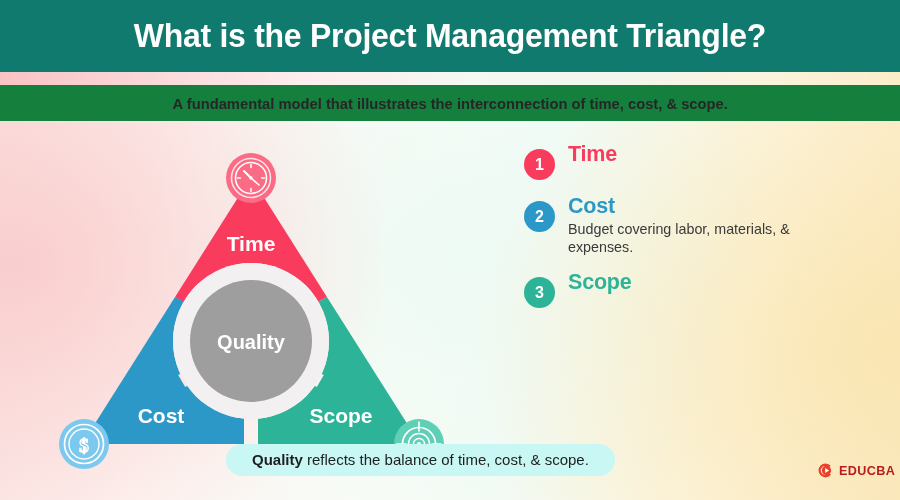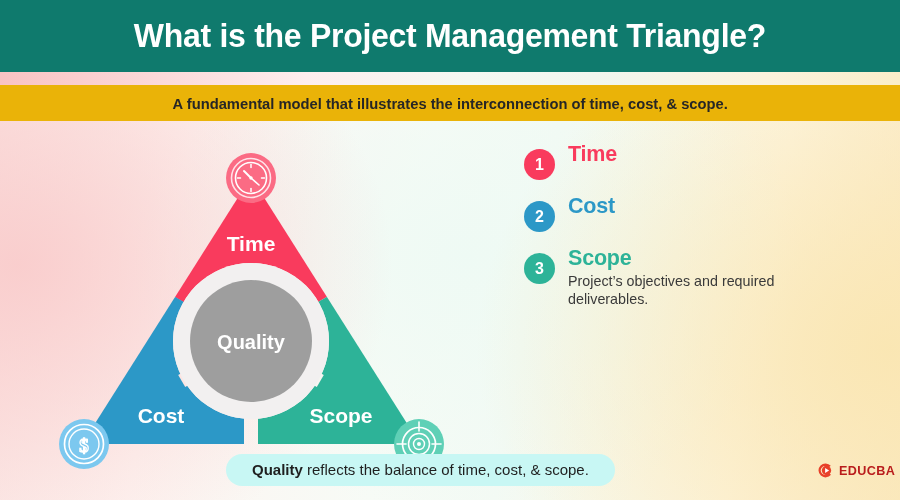--- a/index.html
+++ b/index.html
@@ -28,21 +28,21 @@
 
   
   .strip{
     position:absolute;left:0;top:72px;width:900px;height:13px;
     background:linear-gradient(to right,#f9c3c3 0%,#fbdada 18%,#fdeeee 34%,#f4f9f2 52%,#f1f7ef 66%,#fbf3dd 85%,#faeec9 100%);
   }
 
   
   .subtitle-band{
     position:absolute;left:0;top:85px;width:900px;height:36px;
-    background:#eab308;
+    background:#15803d;
     display:flex;align-items:center;justify-content:center;
   }
   .subtitle-text{
     color:#262626;font-size:15.2px;font-weight:bold;white-space:nowrap;
     transform:scaleX(0.97);
   }
 
   
   .main{
     position:absolute;left:0;top:121px;width:900px;height:379px;
@@ -87,21 +87,21 @@
     font-size:21.5px;font-weight:bold;line-height:1.07;
     margin:0 0 2px 0;letter-spacing:-0.2px;
   }
   .item-desc{
     font-size:14.3px;color:#3a3a3a;line-height:1.26;
     max-width:230px;
   }
 
   
   .pill{
-    position:absolute;left:226px;top:333px;
+    position:absolute;left:226px;top:323px;
     padding:7px 26px 8px 26px;border-radius:22px;
     background:#c8f7f4;
     display:flex;align-items:center;
   }
   .pill-text{
     font-size:15px;color:#1f1f1f;white-space:nowrap;
   }
   .pill-text b{font-weight:bold;}
 
   
@@ -216,28 +216,28 @@
         <div class="badge" style="background:#f93b5d">1</div>
         <div class="item-body">
           <div class="item-title" style="color:#f93b5d">Time</div>
         </div>
       </div>
 
       <div class="item">
         <div class="badge" style="background:#2c98c7">2</div>
         <div class="item-body">
           <div class="item-title" style="color:#2c98c7">Cost</div>
+          <div class="item-desc">Budget covering labor, materials, &amp; expenses.</div>
         </div>
       </div>
 
       <div class="item">
         <div class="badge" style="background:#2db398">3</div>
         <div class="item-body">
           <div class="item-title" style="color:#2db398">Scope</div>
-          <div class="item-desc">Project’s objectives and required deliverables.</div>
         </div>
       </div>
 
     </div>
 
     <div class="pill">
       <div class="pill-text"><b>Quality</b><span> reflects the balance of time, cost, &amp; scope.</span></div>
     </div>
 
   </div>

